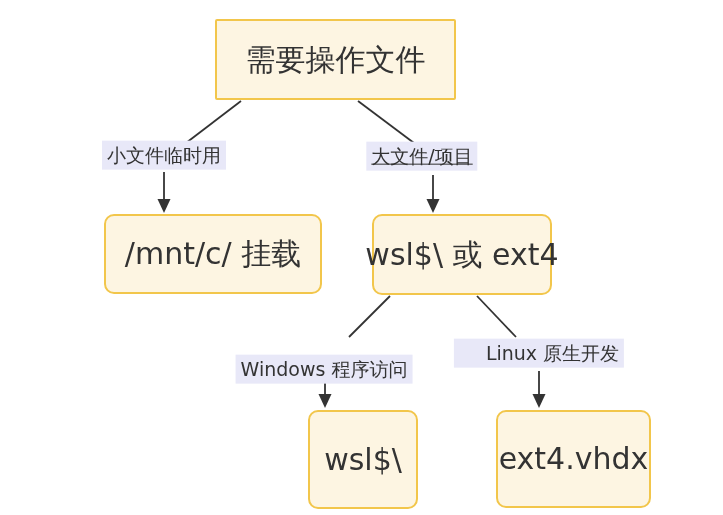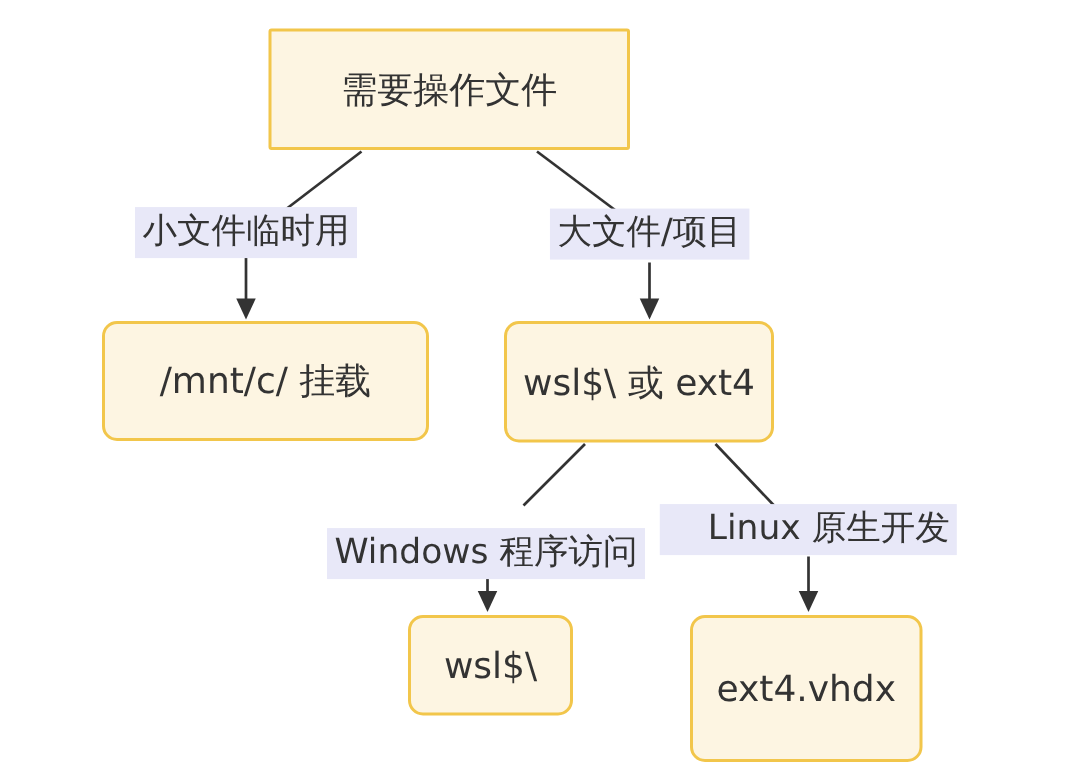--- a/index.html
+++ b/index.html
@@ -34,32 +34,33 @@
     stroke: none;
   }
   .node {
     position: absolute;
     box-sizing: border-box;
     display: flex;
     align-items: center;
     justify-content: center;
     background: var(--node-fill);
     border: 2px solid var(--node-border);
-    font-size: 24px;
+    font-size: 30px;
     line-height: 1.25;
     white-space: nowrap;
     border-radius: 2px;
+    margin-left: 36px;
   }
   .node.rounded { border-radius: 10px; }
   .edge-label {
     position: absolute;
     transform: translate(-50%, -50%);
     background: var(--edge-label-bg);
     padding: 2px 5px;
-    font-size: 23px;
+    font-size: 19px;
     line-height: 1.3;
     white-space: nowrap;
   }
 </style>
 </head>
 <body>
 
 <div class="canvas">
 
   <svg class="edges-layer" viewBox="0 0 723 515" aria-hidden="true">
@@ -86,29 +87,29 @@
   </div>
 
   <div class="node rounded" style="left:68px; top:214px; width:218px; height:80px;">
     <span>/mnt/c/ 挂载</span>
   </div>
 
   <div class="node rounded" style="left:336px; top:214px; width:180px; height:81px;">
     <span>wsl$\ 或 ext4</span>
   </div>
 
-  <div class="node rounded" style="left:272px; top:410px; width:110px; height:67px;">
+  <div class="node rounded" style="left:272px; top:410px; width:110px; height:99px;">
     <span>wsl$\</span>
   </div>
 
   <div class="node rounded" style="left:460px; top:410px; width:155px; height:98px;">
     <span>ext4.vhdx</span>
   </div>
 
   <div class="edge-label" style="left:164px; top:155px;">小文件临时用</div>
 
-  <div class="edge-label" style="left:433px; top:156px;">大文件/项目</div>
+  <div class="edge-label" style="left:422px; top:156px;text-decoration:underline;">大文件/项目</div>
 
   <div class="edge-label" style="left:324px; top:353px;margin-top:16px;">Windows 程序访问</div>
 
   <div class="edge-label" style="left:539px; top:353px;padding-left:32px;">Linux 原生开发</div>
 
 </div>
 
 </body></html>

